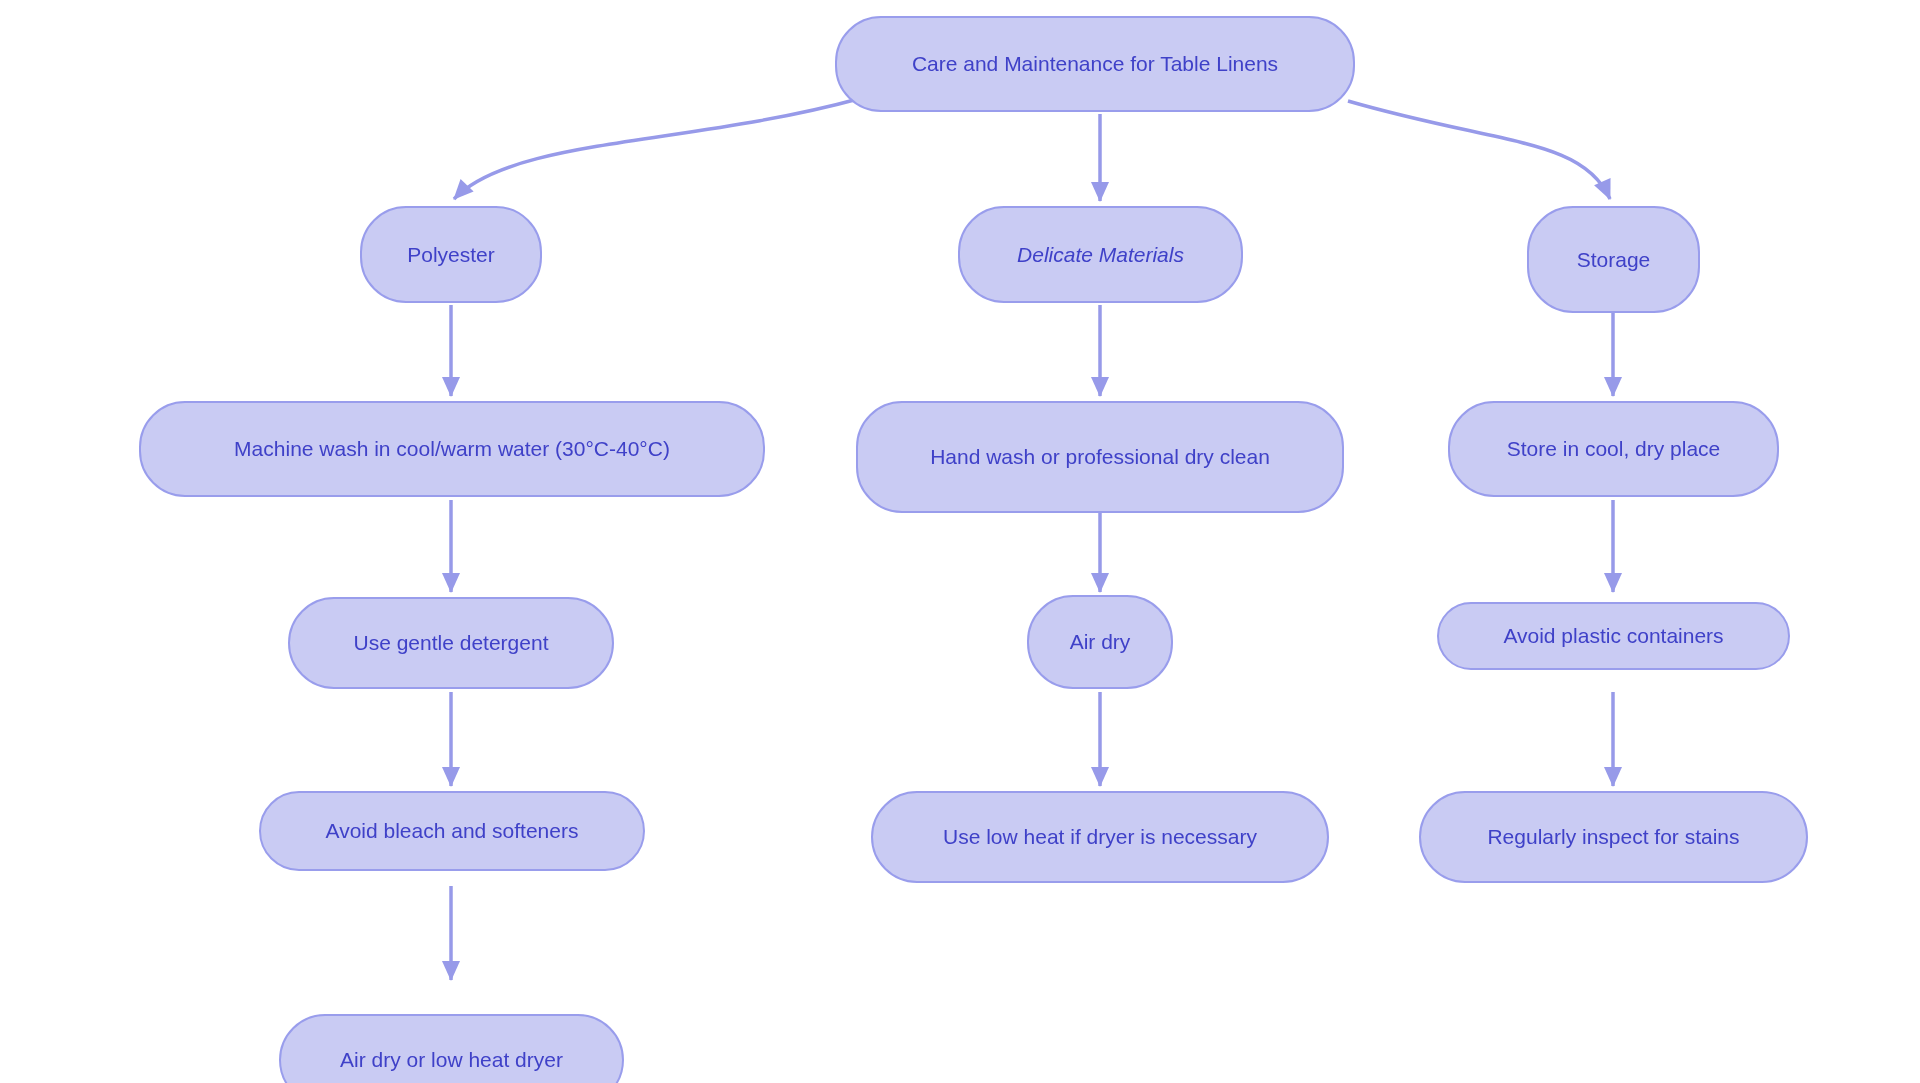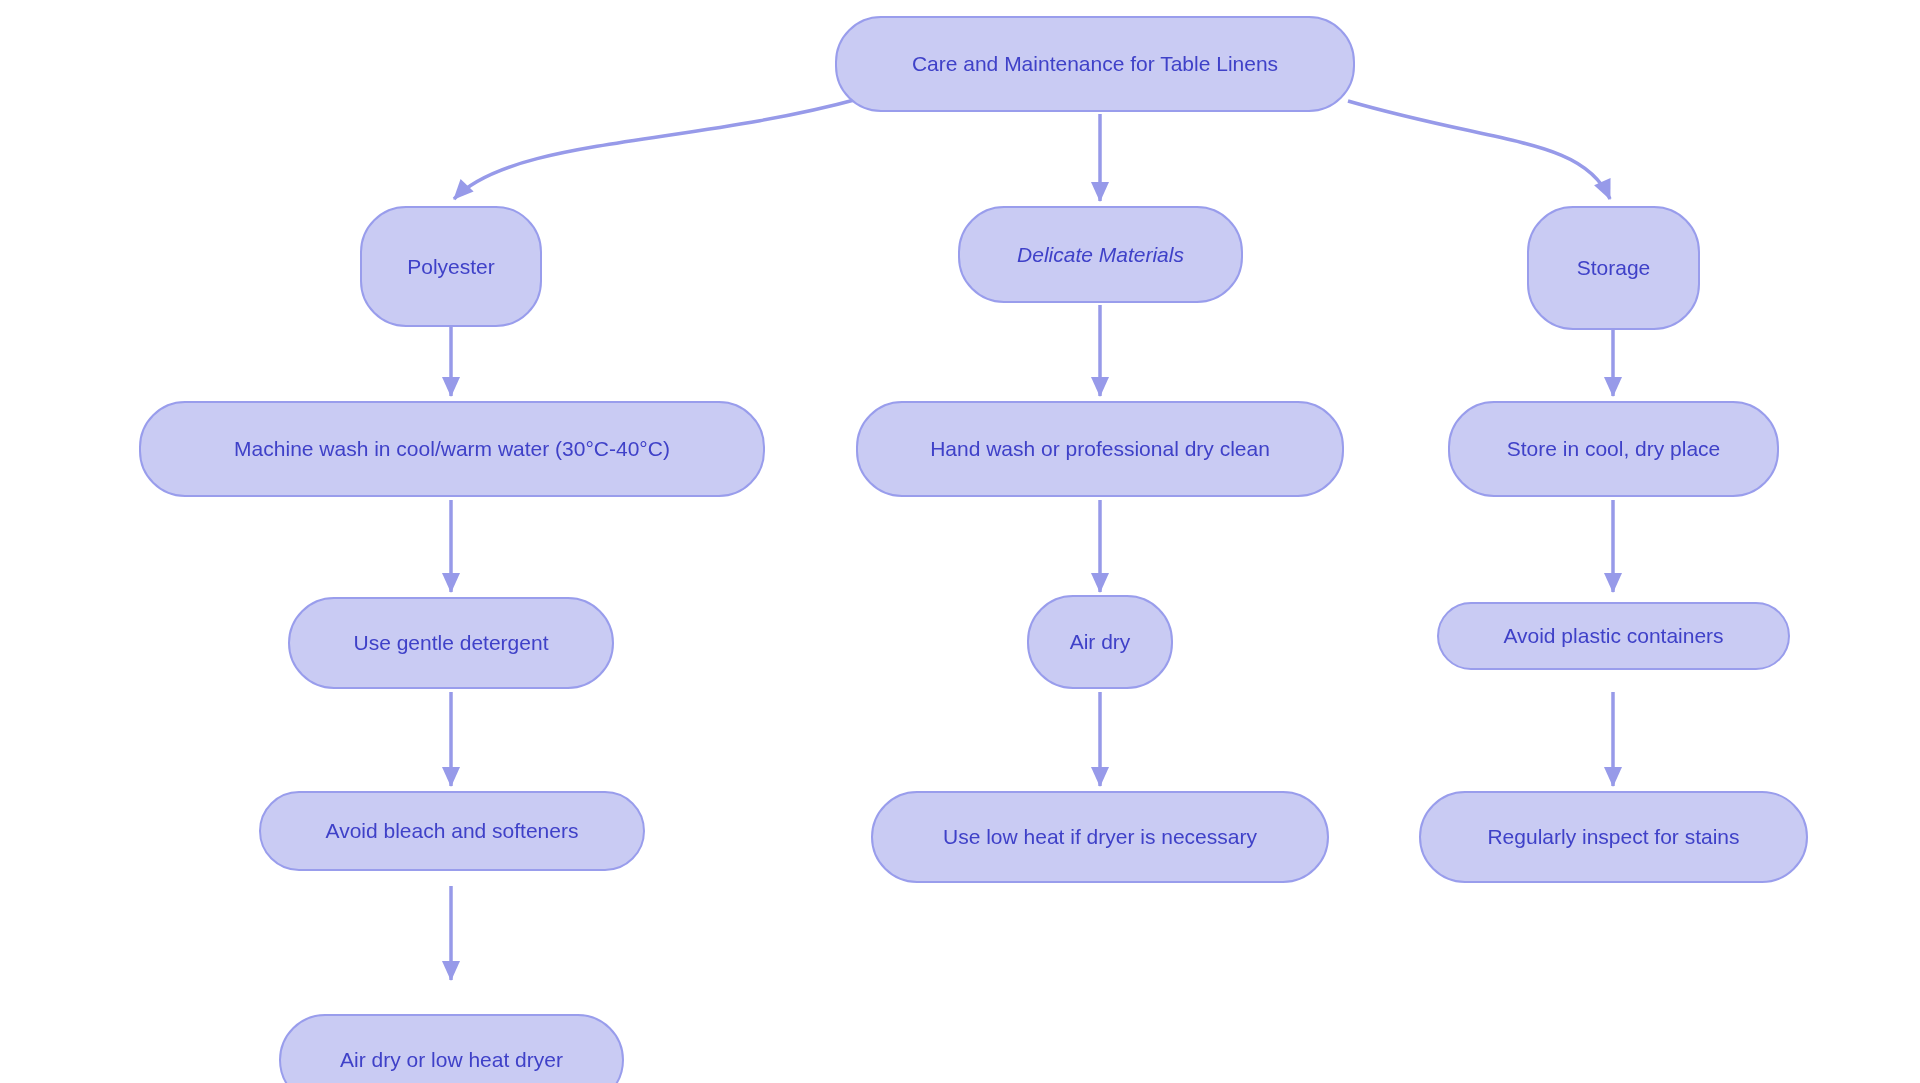--- a/index.html
+++ b/index.html
@@ -70,30 +70,30 @@
       <path d="M 1100 692 L 1100 786" marker-end="url(#ah)"></path>
 
       <path d="M 1613 305 L 1613 396" marker-end="url(#ah)"></path>
       <path d="M 1613 500 L 1613 592" marker-end="url(#ah)"></path>
       <path d="M 1613 692 L 1613 786" marker-end="url(#ah)"></path>
     </g>
   </svg>
 
   <div class="node" style="left:835px; top:16px; width:520px; height:96px;">Care and Maintenance for Table Linens</div>
 
-  <div class="node" style="left:360px; top:206px; width:182px; height:121px;">Polyester</div>
+  <div class="node" style="left:360px; top:206px; width:182px; height:97px;">Polyester</div>
   <div class="node" style="left:958px; top:206px; width:285px; height:97px;font-style:italic;">Delicate Materials</div>
-  <div class="node" style="left:1527px; top:206px; width:173px; height:124px;">Storage</div>
+  <div class="node" style="left:1527px; top:206px; width:173px; height:107px;">Storage</div>
 
   <div class="node" style="left:139px; top:401px; width:626px; height:96px;">Machine wash in cool/warm water (30°C-40°C)</div>
   <div class="node" style="left:288px; top:597px; width:326px; height:92px;">Use gentle detergent</div>
   <div class="node" style="left:259px; top:791px; width:386px; height:80px;">Avoid bleach and softeners</div>
   <div class="node" style="left:279px; top:985px; width:345px; height:92px;margin-top:29px;">Air dry or low heat dryer</div>
 
-  <div class="node" style="left:856px; top:401px; width:488px; height:96px;">Hand wash or professional dry clean</div>
+  <div class="node" style="left:856px; top:401px; width:488px; height:112px;">Hand wash or professional dry clean</div>
   <div class="node" style="left:1027px; top:595px; width:146px; height:94px;">Air dry</div>
   <div class="node" style="left:871px; top:791px; width:458px; height:92px;text-align:center;">Use low heat if dryer is necessary</div>
 
   <div class="node" style="left:1448px; top:401px; width:331px; height:96px;">Store in cool, dry place</div>
   <div class="node" style="left:1437px; top:602px; width:353px; height:68px;">Avoid plastic containers</div>
   <div class="node" style="left:1419px; top:791px; width:389px; height:92px;">Regularly inspect for stains</div>
 
 </div>
 
 </body></html>

